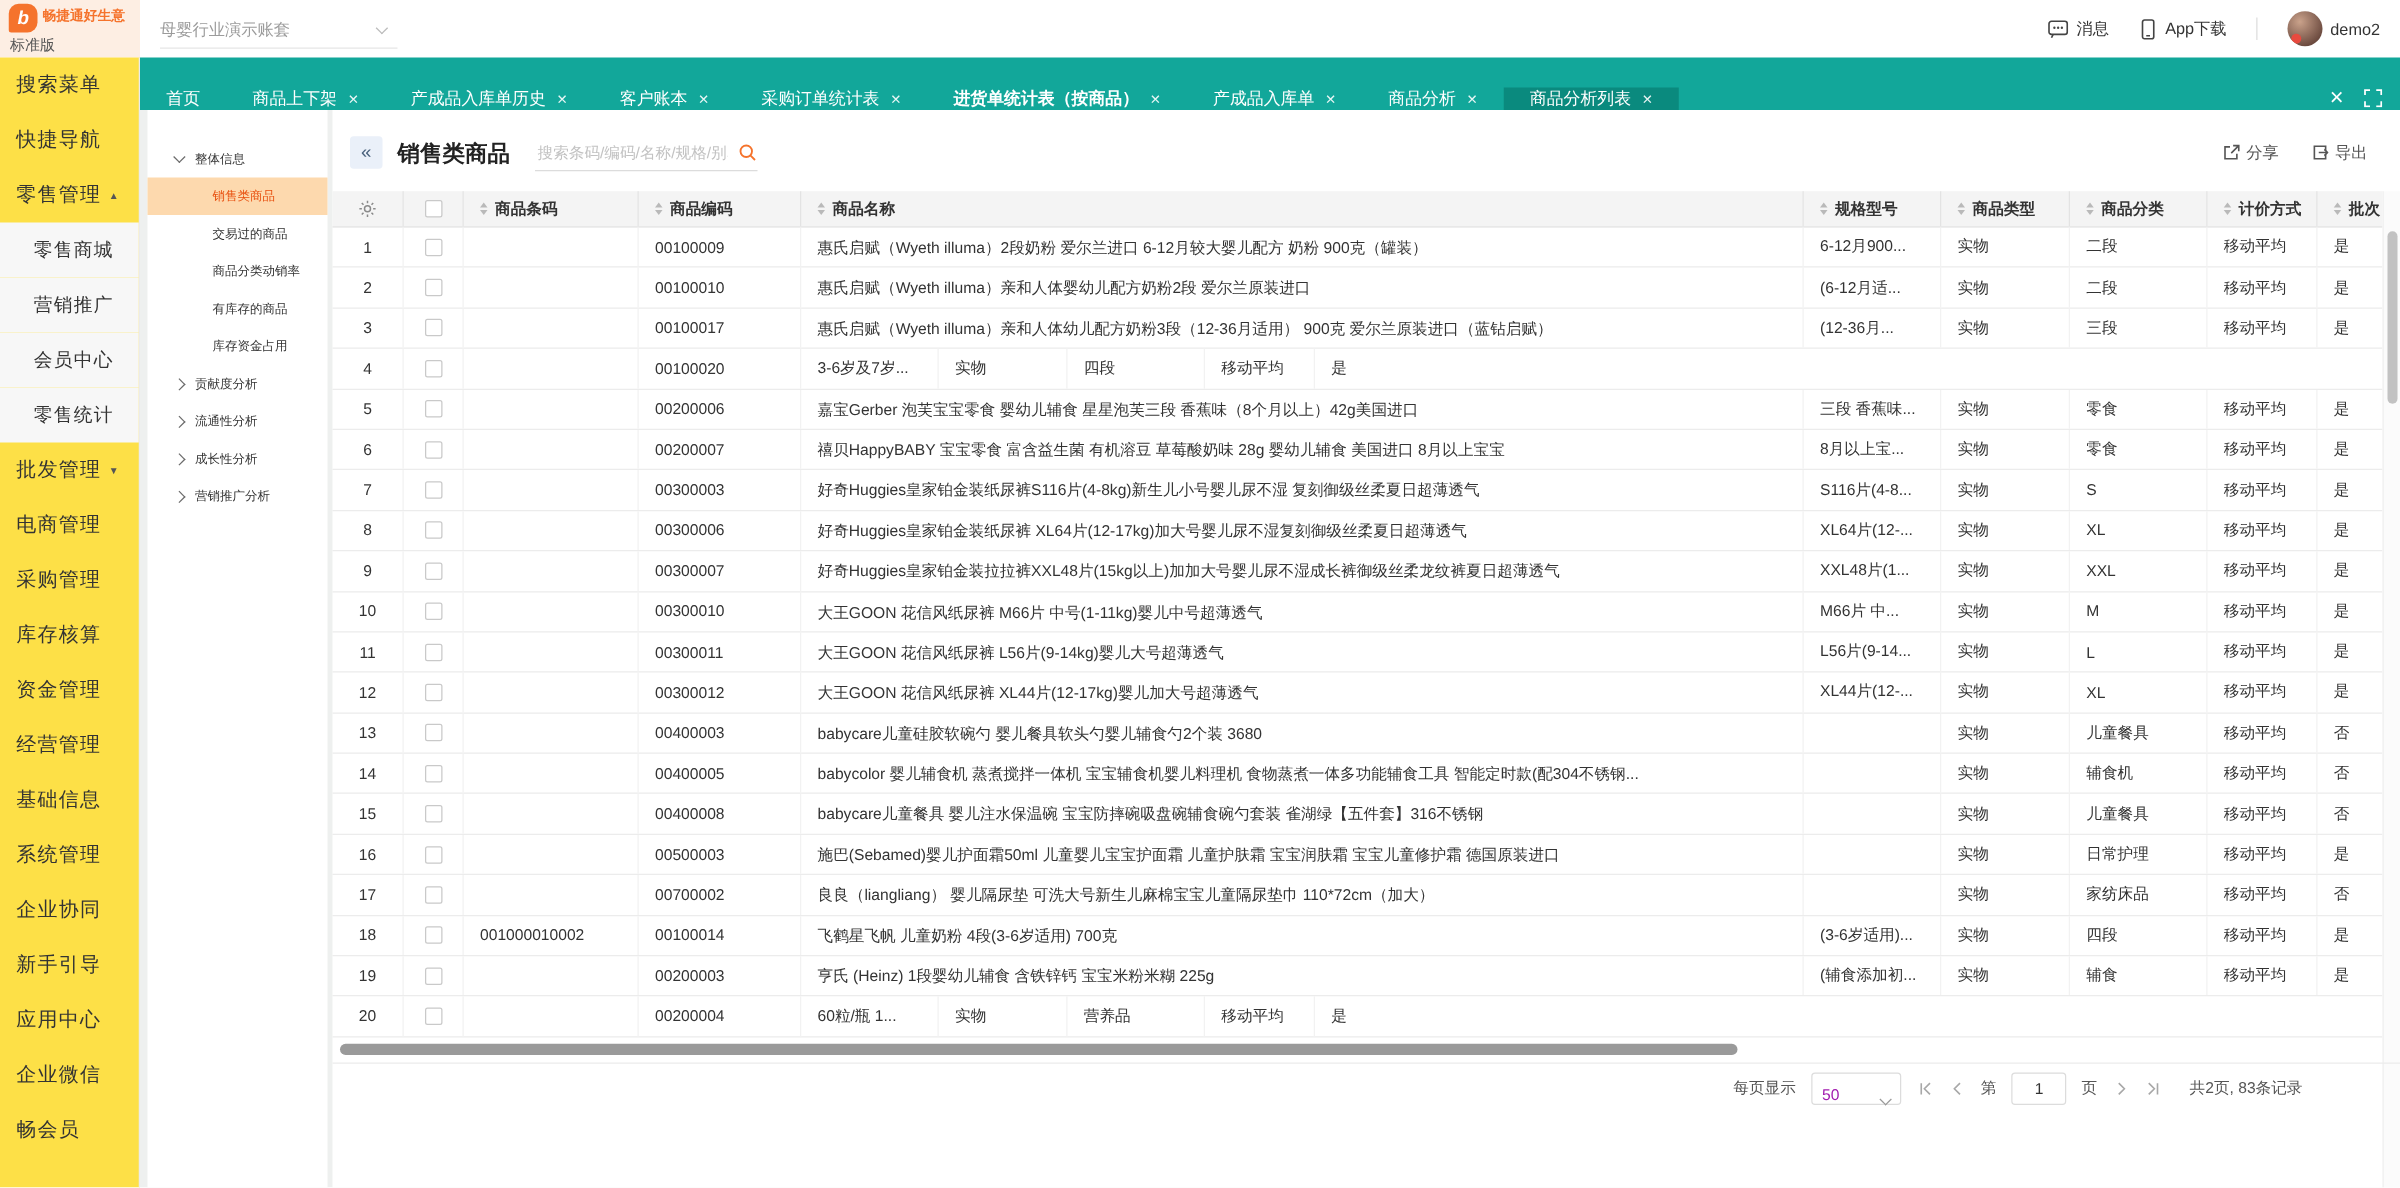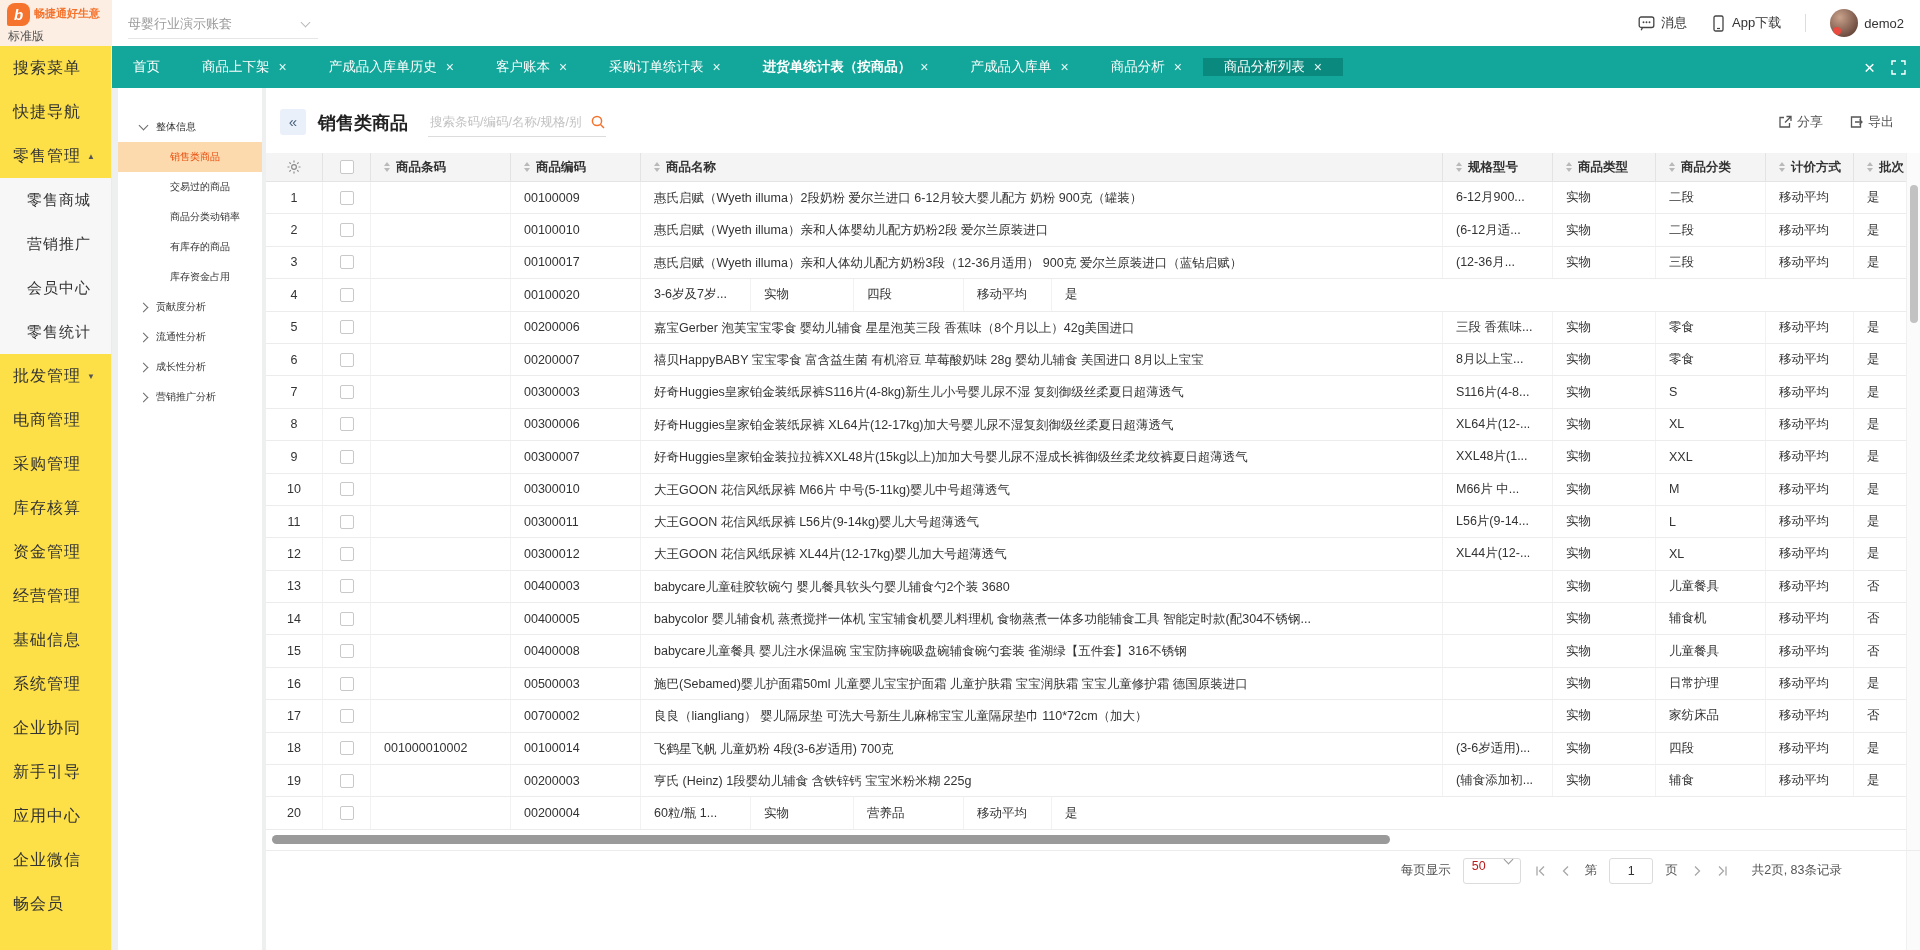--- a/index.html
+++ b/index.html
@@ -23,21 +23,21 @@
            display:flex;align-items:center;justify-content:space-between;color:#9b9b9b;font-size:13px;cursor:pointer}
   .topbar-right{position:absolute;right:16px;top:0;height:46px;display:flex;align-items:center;gap:24px;font-size:13px;color:#333}
   .tb-item{display:flex;align-items:center;gap:6px;cursor:pointer}
   .tb-divider{width:1px;height:18px;background:#ddd}
   .avatar{width:28px;height:28px;border-radius:50%;background:radial-gradient(circle at 35% 30%,#caa28b,#6b4a3f 75%);
           position:relative;overflow:hidden}
   .avatar::after{content:"";position:absolute;left:3px;bottom:2px;width:8px;height:8px;border-radius:50%;background:#e84a3f}
 
   
   .tabbar{position:absolute;top:46px;left:112px;right:0;height:42px;background:var(--teal);
-          display:flex;align-items:center}
+          display:flex;align-items:flex-end}
   .tab{display:flex;align-items:center;gap:9px;padding:0 21px;color:#fff;font-size:13.5px;cursor:pointer;white-space:nowrap}
   .tab.active{background:var(--teal-dark)}
   .tab-close{font-size:14px;opacity:.9;line-height:1}
   .tab-actions{margin-left:auto;display:flex;align-items:center;gap:16px;padding-right:14px;color:#fff}
   .tab-actions .x{font-size:19px;line-height:1;cursor:pointer}
 
   
   .sidebar{position:absolute;left:0;top:46px;bottom:0;width:112px;background:#fde047;border-right:1px solid #ebebeb;z-index:3}
   .side-item{height:44px;display:flex;align-items:center;padding-left:13px;font-size:16px;color:#333;cursor:pointer;letter-spacing:1px}
   .side-item.sub{background:#f7f7f7;padding-left:27px;font-size:15px}
@@ -96,22 +96,22 @@
   .col-batch{width:53px;flex:none}
   .cb{width:14px;height:14px;border:1px solid #c9c9c9;border-radius:2px;background:#fff;cursor:pointer;flex:none}
 
   .vscroll{position:absolute;right:0;top:65px;bottom:0;width:14px;background:#fbfbfb;border-left:1px solid #f0f0f0}
   .vthumb{position:absolute;left:3px;top:32px;width:8px;height:138px;background:#c2c2c2;border-radius:4px}
   .hthumb{position:absolute;left:6px;top:747px;width:1118px;height:9px;background:#9a9a9a;border-radius:5px}
 
   
   .pager{position:absolute;left:0;right:0;top:762px;height:40px;border-top:1px solid #ececec;
          display:flex;align-items:center;justify-content:flex-end;gap:12px;padding-right:78px;font-size:12.5px;color:#555}
-  .per-page{width:58px;height:26px;border:1px solid #dcdcdc;border-radius:3px;display:flex;align-items:flex-start;
-            justify-content:space-between;padding:0 8px;cursor:pointer;color:#b91c1c}
+  .per-page{width:72px;height:26px;border:1px solid #dcdcdc;border-radius:3px;display:flex;align-items:flex-end;
+            justify-content:space-between;padding:0 8px;cursor:pointer;color:#a21caf}
   .pg-ico{display:flex;align-items:center;cursor:pointer}
   .page-input{width:44px;height:26px;border:1px solid #dcdcdc;border-radius:3px;text-align:center;font-size:12.5px;
               color:#333;outline:0;font-family:inherit}
   .total{margin-left:10px}
   svg{display:block}
 </style>
 </head>
 <body>
 
 <div class="topbar">
@@ -526,21 +526,21 @@
           <div class="td col-price">移动平均</div>
           <div class="td col-batch">是</div>
         </div>
         <div class="tr">
           <div class="td col-gear center">10</div>
           <div class="td col-check center">
             <div class="cb"></div>
           </div>
           <div class="td col-barcode"></div>
           <div class="td col-code">00300010</div>
-          <div class="td col-name ellip">大王GOON 花信风纸尿裤 M66片 中号(5-11kg)婴儿中号超薄透气</div>
+          <div class="td col-name ellip">大王GOON 花信风纸尿裤 M66片 中号(1-11kg)婴儿中号超薄透气</div>
           <div class="td col-spec">M66片 中...</div>
           <div class="td col-type">实物</div>
           <div class="td col-cat">M</div>
           <div class="td col-price">移动平均</div>
           <div class="td col-batch">是</div>
         </div>
         <div class="tr">
           <div class="td col-gear center">11</div>
           <div class="td col-check center">
             <div class="cb"></div>

